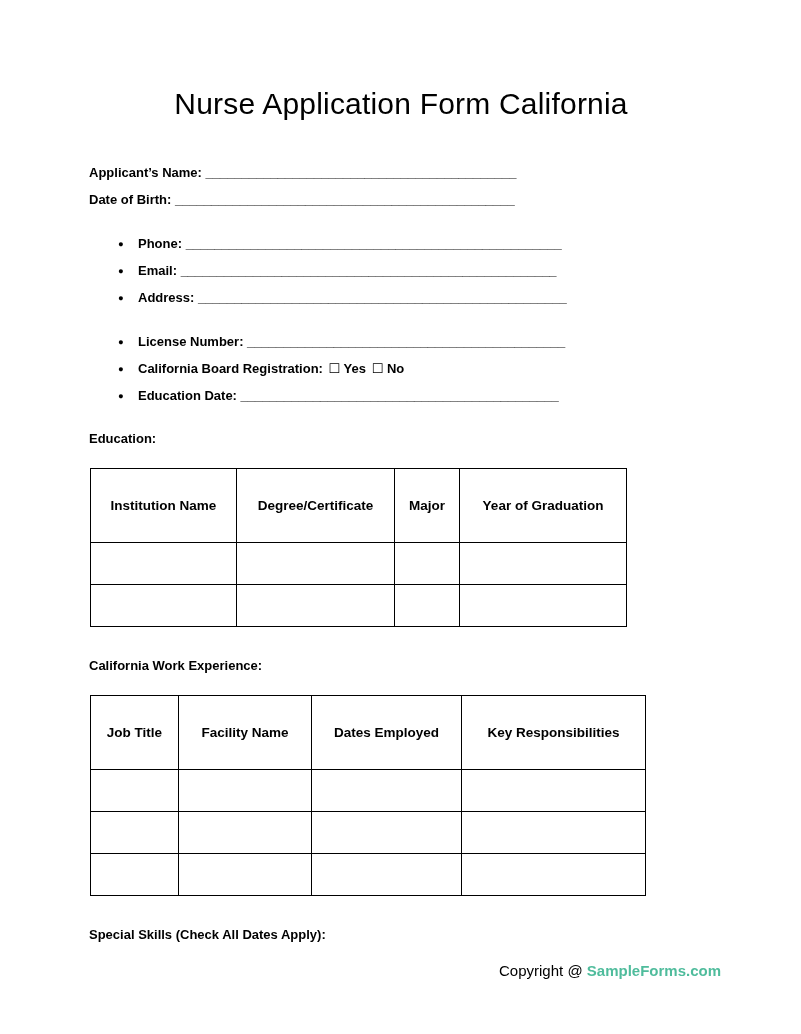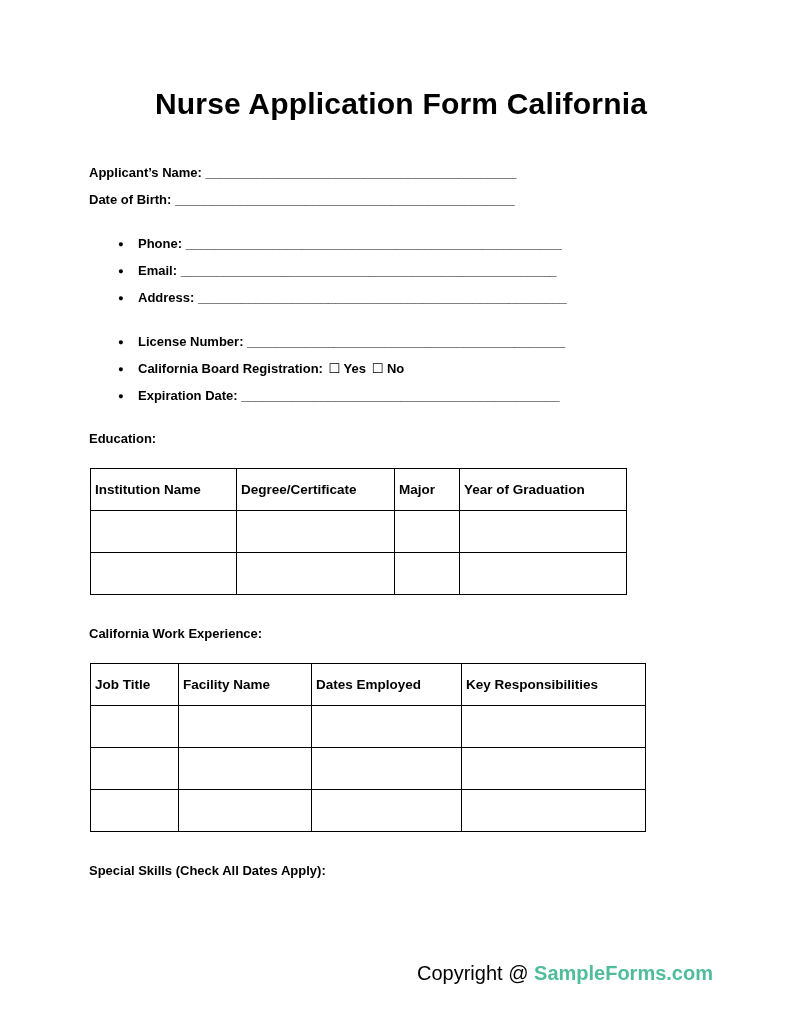--- a/index.html
+++ b/index.html
@@ -5,47 +5,47 @@
   * { box-sizing: border-box; }
   html, body { margin: 0; padding: 0; }
   body {
     width: 801px; height: 1034px;
     background: #ffffff; color: #000000;
     font-family: "Liberation Sans", "DejaVu Sans", sans-serif;
     position: relative; overflow: hidden;
   }
   .page { position: absolute; inset: 0; padding: 86px 88px 0 89px; }
   .title {
-    font-size: 30px; font-weight: 700; text-align: center;
+    font-size: 30px; font-weight: 400; text-align: center;
     margin: 0 0 37px 0; line-height: 36px; letter-spacing: 0.2px;
   }
   .line, .section-heading {
     font-size: 13px; font-weight: 700; line-height: 27px;
     margin: 0; white-space: nowrap;
   }
   ul.bullets { list-style: none; margin: 17px 0 16px 0; padding: 0 0 0 29px; }
   ul.bullets li { position: relative; padding-left: 20px; }
   ul.bullets li::before {
     content: "●"; position: absolute; left: 0; top: 0;
     font-size: 9.5px; line-height: 27px;
   }
   .chk { margin-left: 2px; }
   table { border-collapse: collapse; table-layout: fixed; }
   th, td { border: 1px solid #000; }
   th {
-    font-size: 13.5px; font-weight: 700; text-align: left;
-    padding: 7px 4px; line-height: 27px; margin-left: 14px;
+    font-size: 13.5px; font-weight: 700; text-align: center;
+    padding: 23px 4px; line-height: 27px; margin-left: 14px;
   }
   td { height: 42px; }
   .edu-table { margin: 16px 0 0 1px; }
   .work-table { margin: 16px 0 0 1px; }
   .after-table { margin-top: 25px; }
   .footer {
-    position: absolute; top: 962px; right: 88px;
-    font-size: 20px; font-weight: 400; white-space: nowrap;
+    position: absolute; top: 962px; right: 80px;
+    font-size: 15px; font-weight: 400; white-space: nowrap;
   }
   .footer-link { font-weight: 700; text-decoration: none; cursor: pointer; }
 </style>
 </head>
 <body>
 
 <div class="page">
 
   <h1 class="title">Nurse Application Form California</h1>
 
@@ -80,21 +80,21 @@
     <li class="line">
       <span>License Number:</span>
       <span>____________________________________________</span>
     </li>
     <li class="line">
       <span>California Board Registration:</span>
       <span class="chk">☐ Yes</span>
       <span class="chk">☐ No</span>
     </li>
     <li class="line">
-      <span>Expiration Date:</span>
+      <span>Education Date:</span>
       <span>____________________________________________</span>
     </li>
   </ul>
 
   <p class="section-heading">Education:</p>
 
   <table class="edu-table">
     <colgroup>
       <col style="width:146px">
         <col style="width:158px">

